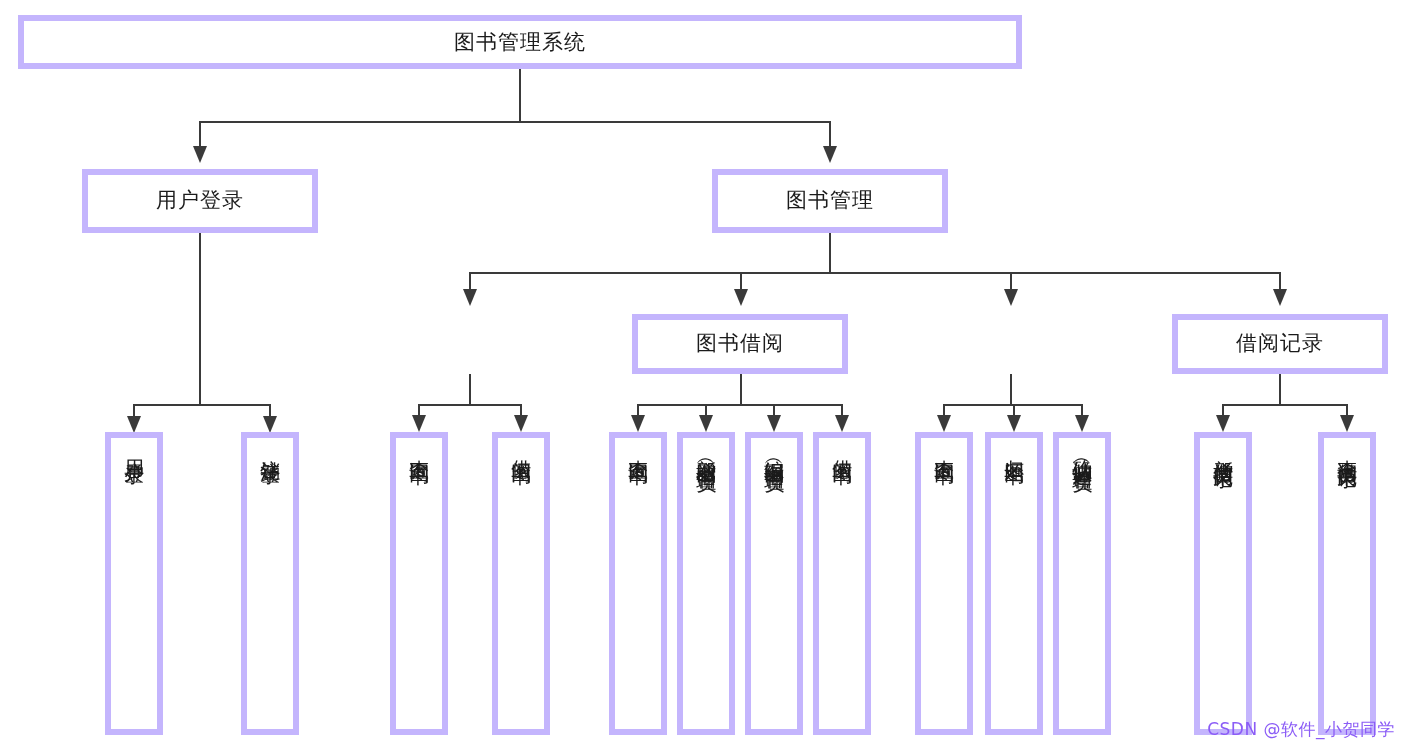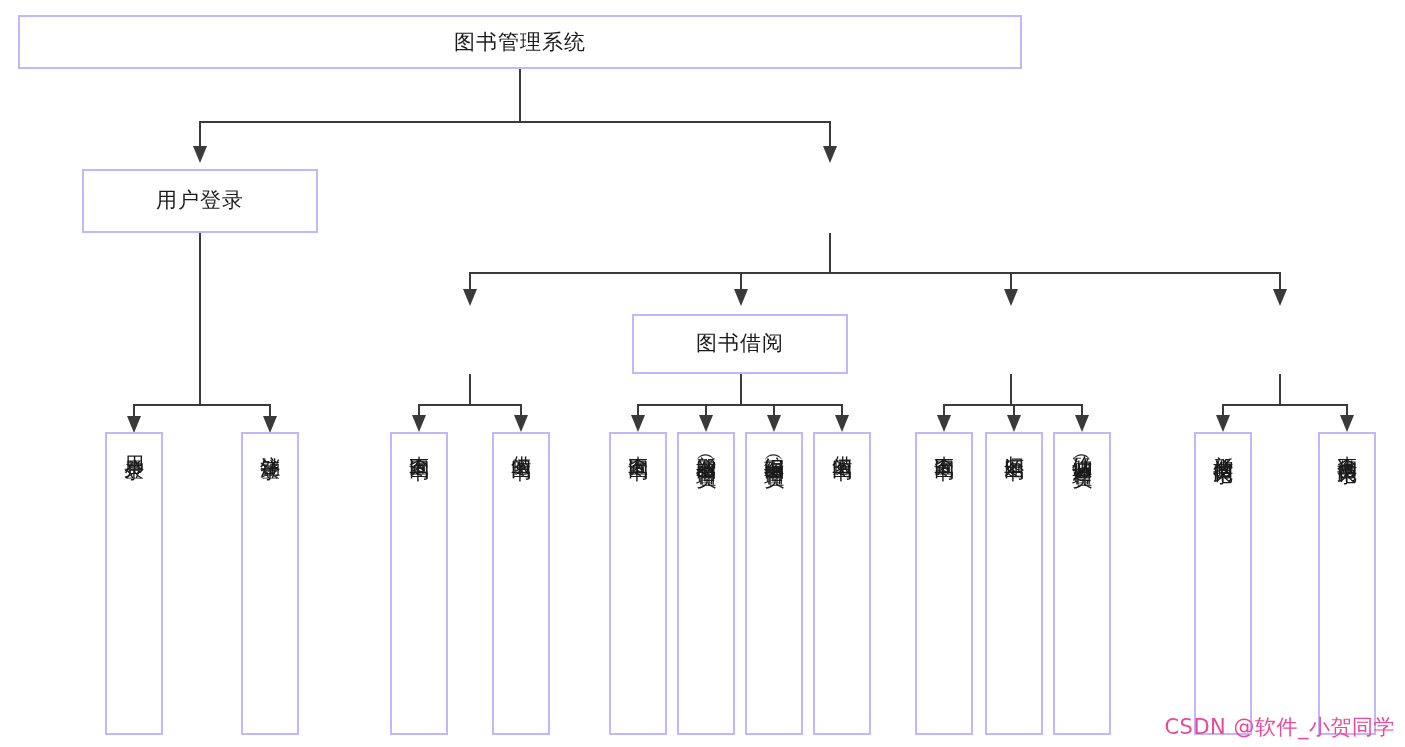--- a/index.html
+++ b/index.html
@@ -13,21 +13,21 @@
   #canvas {
     position: relative;
     width: 1405px;
     height: 747px;
     background: #ffffff;
     overflow: hidden;
   }
   .node {
     position: absolute;
     box-sizing: border-box;
-    border: 2px solid #c4b5fd;
+    border: 6px solid #c4b5fd;
     background: #ffffff;
     display: flex;
     align-items: center;
     justify-content: center;
     color: #1b1b1b;
   }
   .node-h {
     font-size: 21px;
     letter-spacing: 1px;
     line-height: 1.1;
@@ -60,22 +60,22 @@
     width: 0;
     height: 0;
     border-left: 7px solid transparent;
     border-right: 7px solid transparent;
     border-top: 17px solid #3a3a3a;
   }
   #watermark {
     position: absolute;
     right: 10px;
     bottom: 6px;
-    font-size: 21px;
-    color: #ec4899;
+    font-size: 17px;
+    color: #8b5cf6;
     letter-spacing: 0.5px;
     white-space: nowrap;
     font-family: "DejaVu Sans", "Liberation Sans", sans-serif;
     margin-left: 8px;
   }
 </style>
 </head>
 <body>
 
 <div id="canvas">
@@ -91,20 +91,23 @@
   <div class="edge edge-v" style="left:199px; top:121px; width:2px; height:25px;"></div>
   <div class="arrow" style="left:193px; top:146px;"></div>
 
   <div class="edge edge-v" style="left:829px; top:121px; width:2px; height:25px;"></div>
   <div class="arrow" style="left:823px; top:146px;"></div>
 
   <div class="node node-h" style="left:82px; top:169px; width:236px; height:64px;">
     <span>用户登录</span>
   </div>
 
+  <div class="node node-h" style="left:712px; top:169px; width:236px; height:64px;">
+    <span>图书管理</span>
+  </div>
 
   <div class="edge edge-v" style="left:199px; top:233px; width:2px; height:172px;"></div>
   <div class="edge edge-h" style="left:133px; top:404px; width:138px; height:2px;"></div>
   <div class="edge edge-v" style="left:133px; top:404px; width:2px; height:14px;"></div>
   <div class="arrow" style="left:127px; top:416px;"></div>
   <div class="edge edge-v" style="left:269px; top:404px; width:2px; height:14px;"></div>
   <div class="arrow" style="left:263px; top:416px;"></div>
 
   <div class="edge edge-v" style="left:829px; top:233px; width:2px; height:40px;"></div>
   <div class="edge edge-h" style="left:469px; top:272px; width:812px; height:2px;"></div>
@@ -120,20 +123,23 @@
 
   <div class="edge edge-v" style="left:1279px; top:272px; width:2px; height:18px;"></div>
   <div class="arrow" style="left:1273px; top:289px;"></div>
 
 
   <div class="node node-h" style="left:632px; top:314px; width:216px; height:60px;">
     <span>图书借阅</span>
   </div>
 
 
+  <div class="node node-h" style="left:1172px; top:314px; width:216px; height:60px;">
+    <span>借阅记录</span>
+  </div>
 
   <div class="edge edge-v" style="left:469px; top:374px; width:2px; height:31px;"></div>
   <div class="edge edge-h" style="left:418px; top:404px; width:104px; height:2px;"></div>
   <div class="edge edge-v" style="left:418px; top:404px; width:2px; height:12px;"></div>
   <div class="arrow" style="left:412px; top:415px;"></div>
   <div class="edge edge-v" style="left:520px; top:404px; width:2px; height:12px;"></div>
   <div class="arrow" style="left:514px; top:415px;"></div>
 
   <div class="edge edge-v" style="left:740px; top:374px; width:2px; height:31px;"></div>
   <div class="edge edge-h" style="left:637px; top:404px; width:206px; height:2px;"></div>

